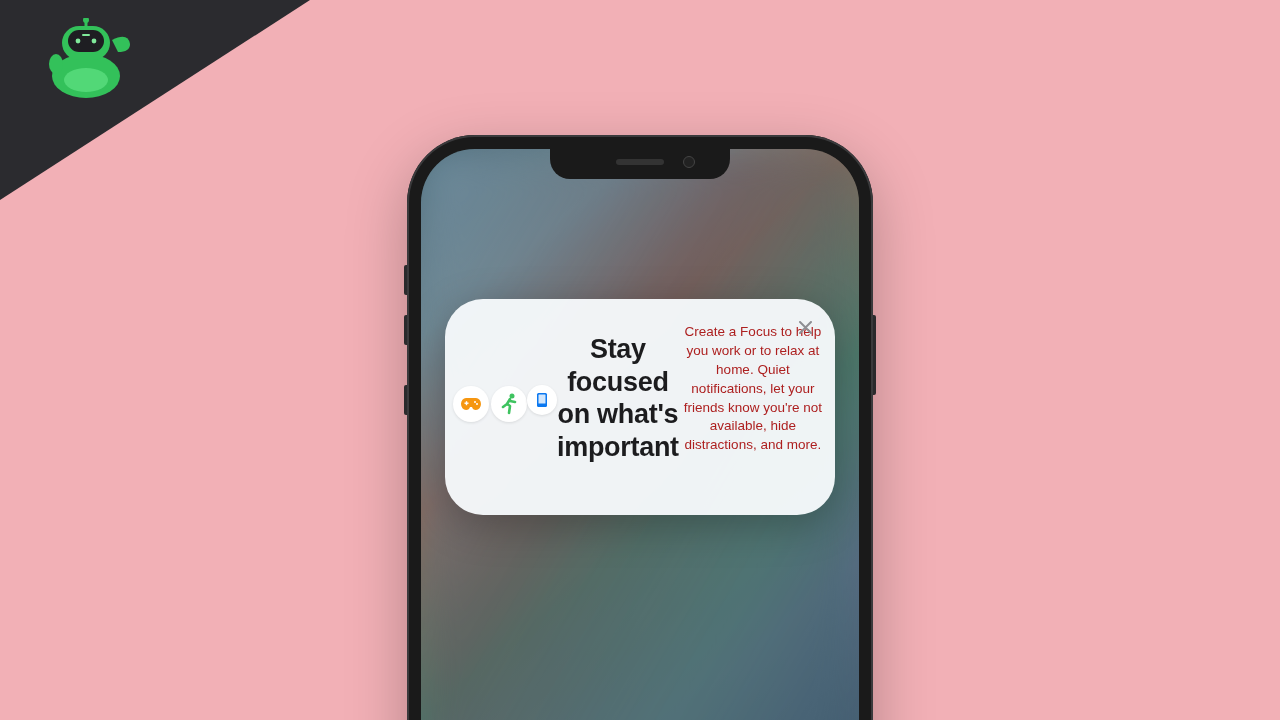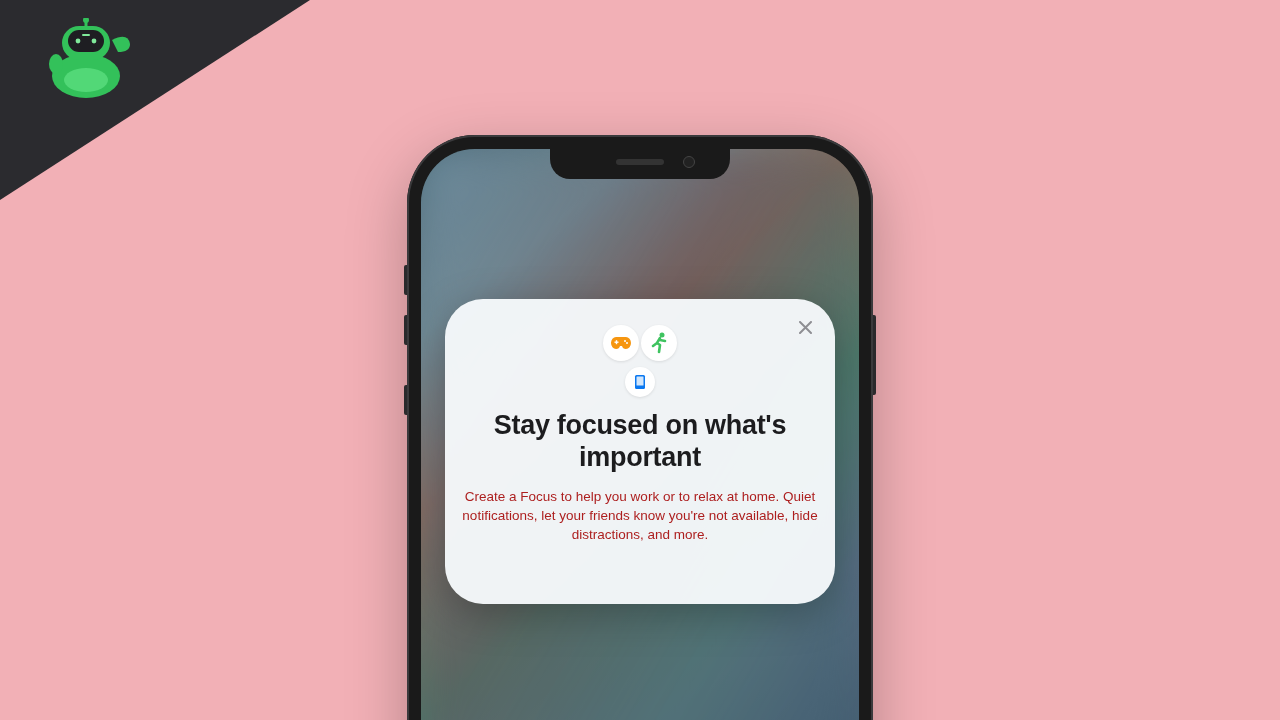--- a/index.html
+++ b/index.html
@@ -124,21 +124,21 @@
   .card {
     position: absolute;
     top: 150px;
     left: 24px;
     right: 24px;
     background: rgba(245, 248, 250, 0.97);
     border-radius: 38px;
     padding: 24px 8px 28px;
     box-shadow: 0 10px 40px rgba(0,0,0,0.25);
     display: flex;
-    flex-direction: column;
+    flex-direction: row;
     align-items: center;
   }
 
   .close-btn {
     position: absolute;
     top: 18px;
     right: 20px;
     width: 20px;
     height: 20px;
     display: flex;

